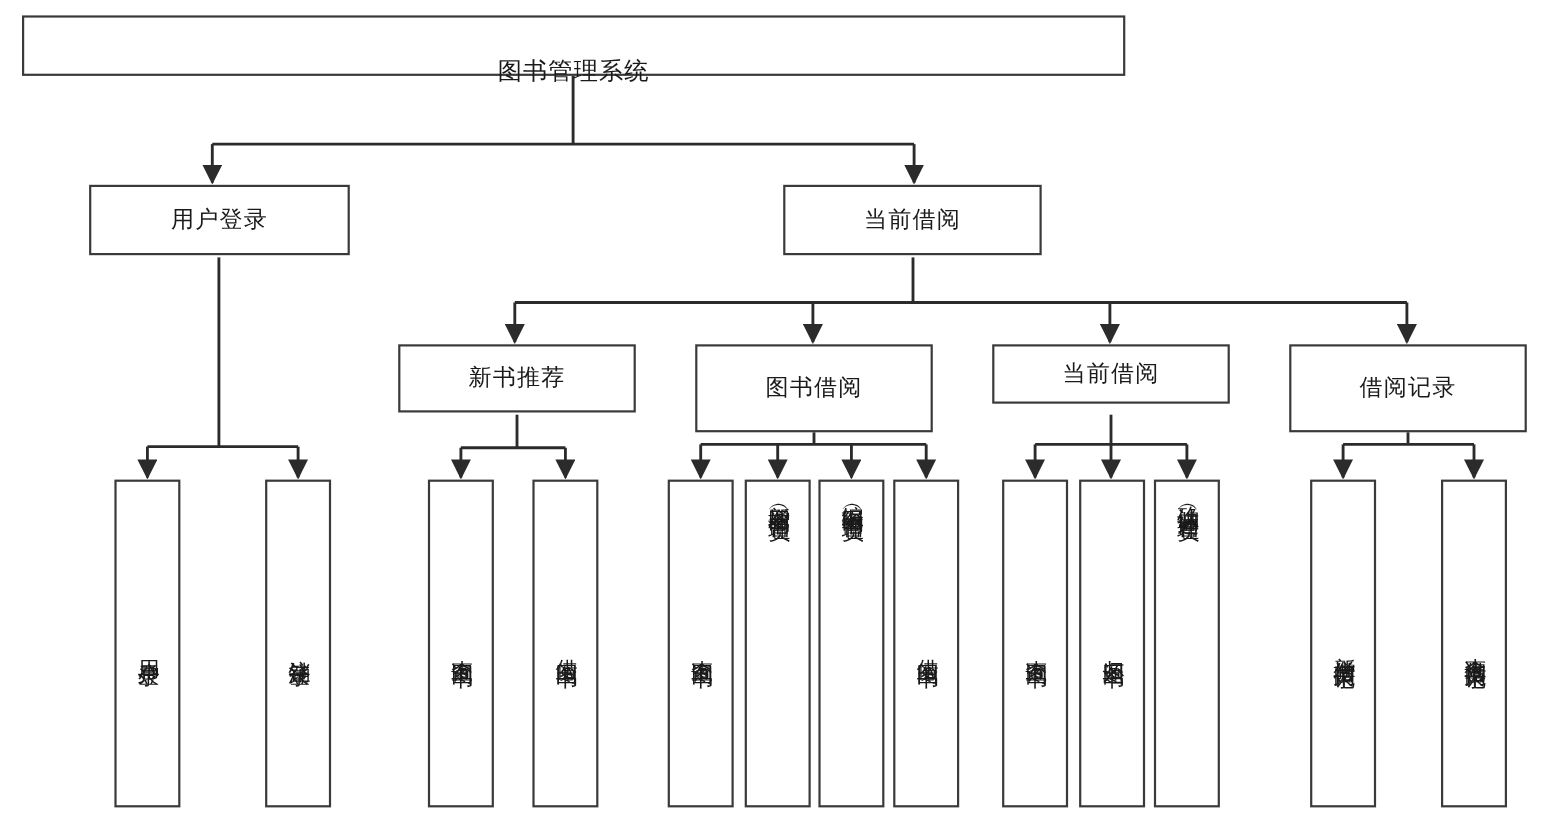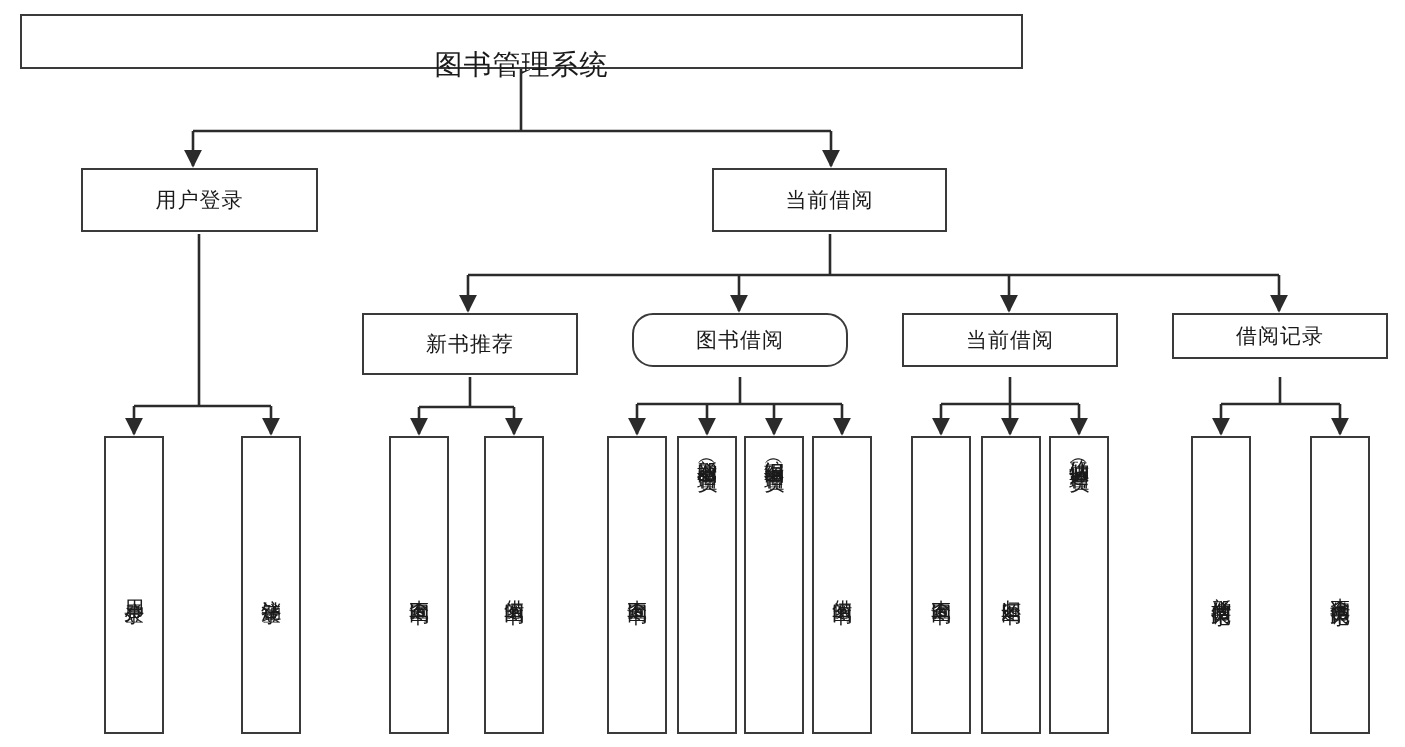--- a/index.html
+++ b/index.html
@@ -61,21 +61,21 @@
     letter-spacing: 2px;
     white-space: nowrap;
     margin: 0 auto;
   }
   .node.v.mid .lbl {
     margin-top: auto;
     margin-bottom: auto;
   }
   
   #node-root .lbl {
-    font-size: 28px;
+    font-size: 22px;
     margin-top: 48px;
   }
   
   #watermark {
     position: absolute;
     right: 8px;
     bottom: 6px;
     font-size: 17px;
     color: #b9b9b9;
     letter-spacing: 0.5px;
@@ -148,29 +148,29 @@
   </div>
 
   <div class="node h" style="left:712px; top:168px; width:235px; height:64px;">
     <span class="lbl">当前借阅</span>
   </div>
 
   <div class="node h" style="left:362px; top:313px; width:216px; height:62px;text-align:right;">
     <span class="lbl">新书推荐</span>
   </div>
 
-  <div class="node h" style="left:632px; top:313px; width:216px; height:54px;border-radius:21px;">
+  <div class="node h" style="left:632px; top:313px; width:216px; height:80px;">
     <span class="lbl">图书借阅</span>
   </div>
 
   <div class="node h" style="left:902px; top:313px; width:216px; height:54px;">
     <span class="lbl">当前借阅</span>
   </div>
 
-  <div class="node h" style="left:1172px; top:313px; width:216px; height:46px;">
+  <div class="node h" style="left:1172px; top:313px; width:216px; height:80px;">
     <span class="lbl">借阅记录</span>
   </div>
 
   <div class="node v mid" style="left:104px; top:436px; width:60px; height:298px;">
     <span class="lbl">用户登录</span>
   </div>
 
   <div class="node v mid" style="left:241px; top:436px; width:60px; height:298px;">
     <span class="lbl">注销登录</span>
   </div>

